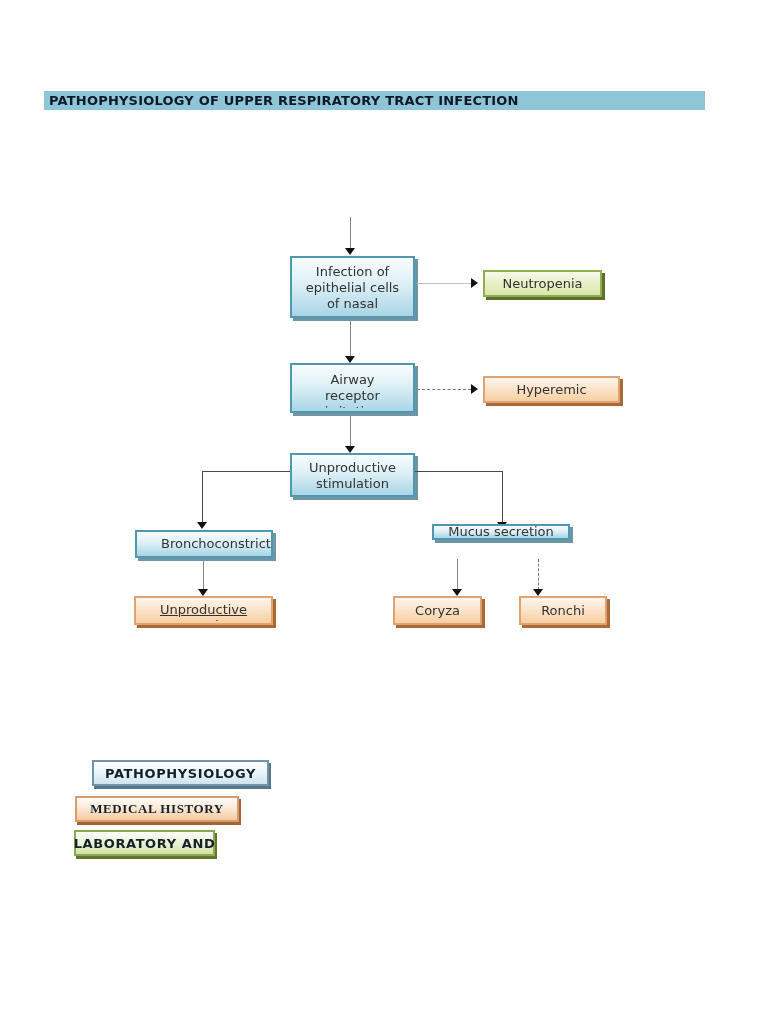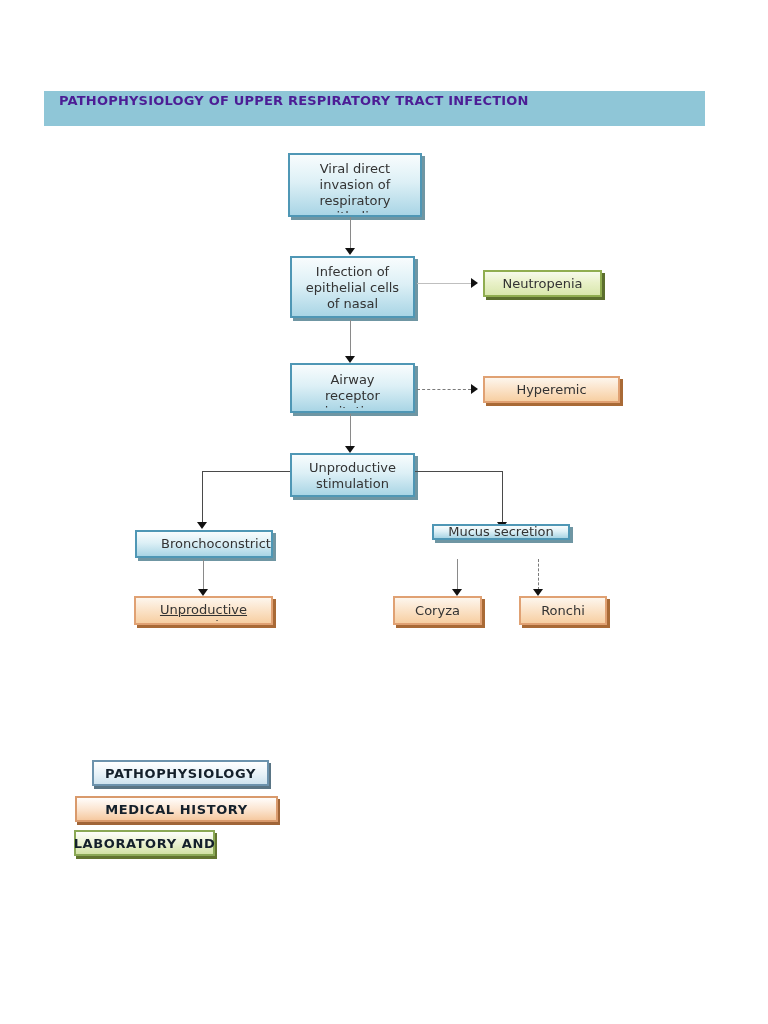--- a/index.html
+++ b/index.html
@@ -1,23 +1,23 @@
 <!DOCTYPE html>
 <html><head>
 <meta charset="utf-8">
 <style>
   html,body{margin:0;padding:0;background:#ffffff;}
   .page{
     position:relative;width:768px;height:1024px;background:#ffffff;
     font-family:"DejaVu Sans","Liberation Sans",sans-serif;overflow:hidden;
   }
   .title-bar{
-    position:absolute;left:44px;top:91px;width:661px;height:35px;
-    background:#8fc6d7;color:#4c1d95;font-weight:bold;font-size:13px;
-    line-height:19px;padding-left:15px;box-sizing:border-box;letter-spacing:.2px;
+    position:absolute;left:44px;top:91px;width:661px;height:19px;
+    background:#8fc6d7;color:#0f172a;font-weight:bold;font-size:13px;
+    line-height:19px;padding-left:5px;box-sizing:border-box;letter-spacing:.2px;
     white-space:nowrap;
   }
   .node{
     position:absolute;box-sizing:border-box;border:2px solid;
     text-align:center;color:#333;font-size:13px;line-height:16px;overflow:hidden;
   }
   .node.center{display:flex;align-items:center;justify-content:center;}
   .blue{
     border-color:#4f97b5;
     background:linear-gradient(to bottom,#f8fcfd 0%,#ddf0f6 45%,#a9d5e5 100%);
@@ -65,26 +65,20 @@
     box-shadow:2px 3px 0 #62752f;
   }
 </style>
 </head>
 <body>
 
 <div class="page">
 
   <div class="title-bar">PATHOPHYSIOLOGY OF UPPER RESPIRATORY TRACT INFECTION</div>
 
-  <div class="node blue" style="left:288px;top:153px;width:134px;height:64px;padding-top:6px;">
-    <div>Viral direct</div>
-    <div>invasion of</div>
-    <div>respiratory</div>
-    <div class="clip">epithelium</div>
-  </div>
 
   <div class="vline" style="left:350px;top:217px;height:31px;"></div>
   <div class="arr-d" style="left:345px;top:248px;"></div>
 
   <div class="node blue" style="left:290px;top:256px;width:125px;height:62px;padding-top:6px;">
     <div>Infection of</div>
     <div>epithelial cells</div>
     <div>of nasal</div>
   </div>
 
@@ -153,20 +147,20 @@
     <span>Coryza</span>
   </div>
 
   <div class="node orange center" style="left:519px;top:596px;width:88px;height:29px;">
     <span>Ronchi</span>
   </div>
 
   <div class="legend legend-blue" style="left:72px;top:760px;width:177px;height:26px;margin-left:20px;">
     <span>PATHOPHYSIOLOGY</span>
   </div>
-  <div class="legend legend-orange" style="left:75px;top:796px;width:203px;height:26px;">
+  <div class="legend legend-orange" style="left:75px;top:796px;width:164px;height:26px;font-family:Liberation Serif, serif;">
     <span>MEDICAL HISTORY</span>
   </div>
   <div class="legend legend-green" style="left:74px;top:830px;width:141px;height:26px;">
     <span>LABORATORY AND</span>
   </div>
 
 </div>
 
 </body></html>

